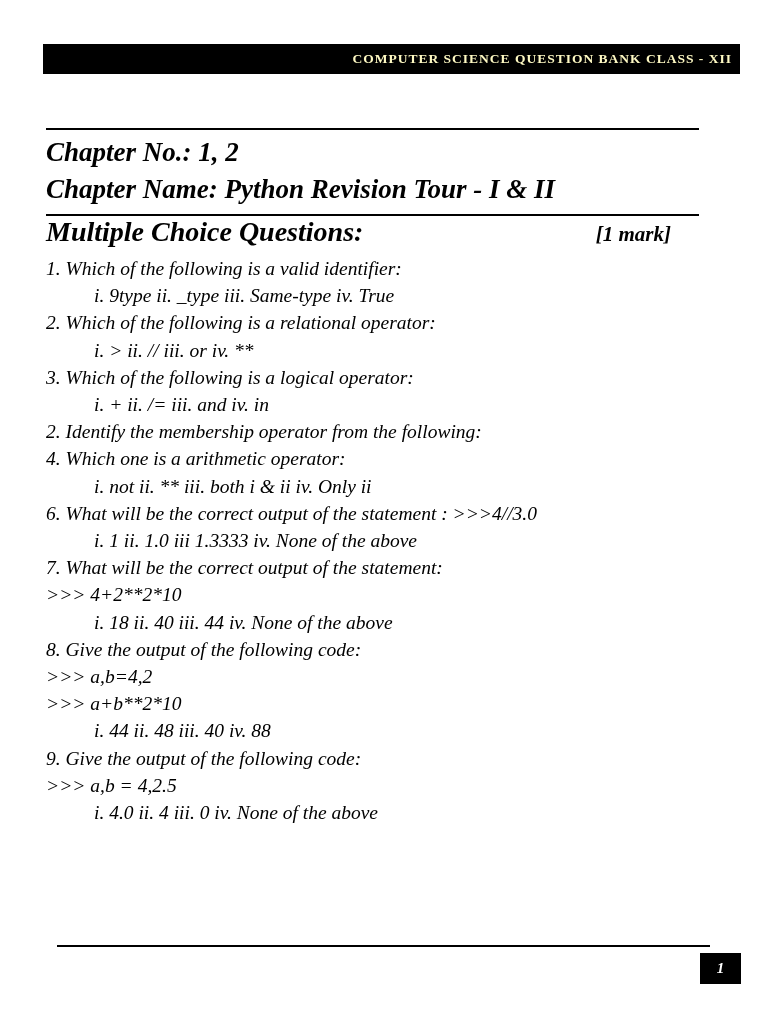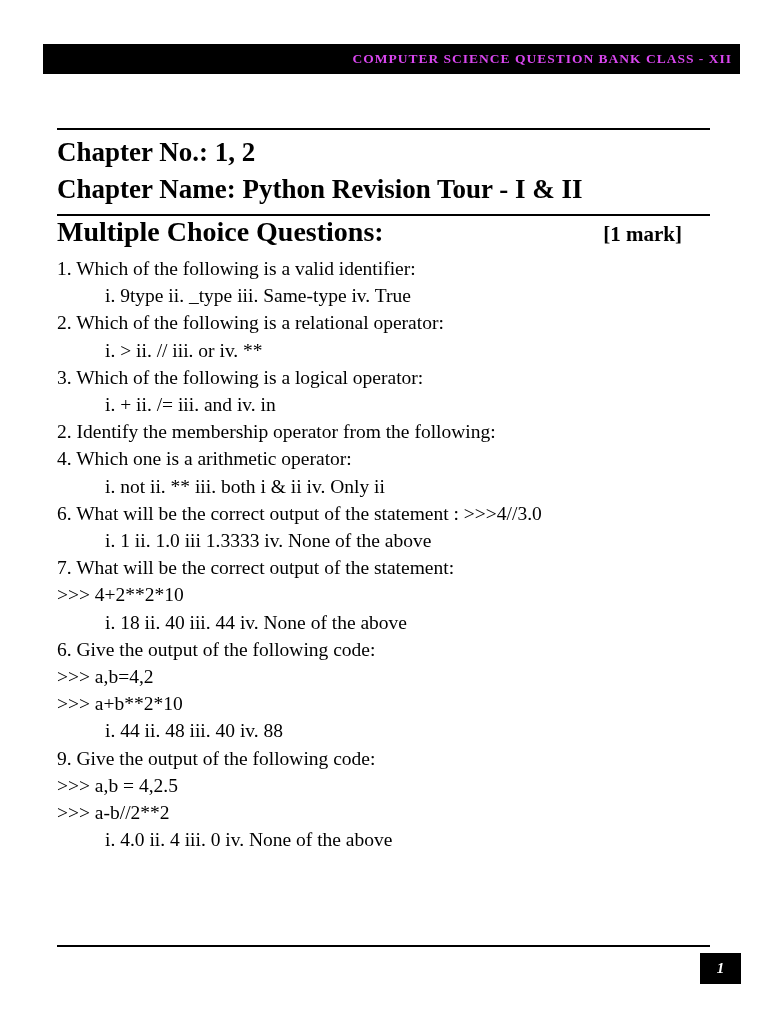--- a/index.html
+++ b/index.html
@@ -17,34 +17,35 @@
     height: 1024px;
     background: #ffffff;
   }
   .header-bar {
     position: absolute;
     left: 43px;
     top: 44px;
     width: 697px;
     height: 30px;
     background: #000000;
-    color: #d946ef;
+    color: #fef9c3;
     display: flex;
     align-items: center;
     justify-content: flex-end;
     padding-right: 8px;
     font-size: 13.5px;
     font-weight: bold;
     letter-spacing: 1px;
   }
   .content {
     position: absolute;
-    left: 57px;
+    left: 46px;
     top: 128px;
     width: 653px;
+    font-style: italic;
   }
   .rule {
     height: 2px;
     background: #000000;
     width: 100%;
   }
   .chapter-block {
     padding: 4px 0 6px 0;
   }
   .chapter-line {
@@ -131,27 +132,26 @@
         <div class="line-question">3. Which of the following is a logical operator:</div>
         <div class="line-options">i. + ii. /= iii. and iv. in</div>
         <div class="line-question">2. Identify the membership operator from the following:</div>
         <div class="line-question">4. Which one is a arithmetic operator:</div>
         <div class="line-options">i. not ii. ** iii. both i &amp; ii iv. Only ii</div>
         <div class="line-question">6. What will be the correct output of the statement : &gt;&gt;&gt;4//3.0</div>
         <div class="line-options">i. 1 ii. 1.0 iii 1.3333 iv. None of the above</div>
         <div class="line-question">7. What will be the correct output of the statement:</div>
         <div class="line-code">&gt;&gt;&gt; 4+2**2*10</div>
         <div class="line-options">i. 18 ii. 40 iii. 44 iv. None of the above</div>
-        <div class="line-question">6. Give the output of the following code:</div>
+        <div class="line-question">8. Give the output of the following code:</div>
         <div class="line-code">&gt;&gt;&gt; a,b=4,2</div>
         <div class="line-code">&gt;&gt;&gt; a+b**2*10</div>
         <div class="line-options">i. 44 ii. 48 iii. 40 iv. 88</div>
         <div class="line-question">9. Give the output of the following code:</div>
         <div class="line-code">&gt;&gt;&gt; a,b = 4,2.5</div>
-        <div class="line-code">&gt;&gt;&gt; a-b//2**2</div>
         <div class="line-options">i. 4.0 ii. 4 iii. 0 iv. None of the above</div>
       </div>
 
   </div>
 
   <div class="footer-rule"></div>
 
   <div class="page-number-box">
     <span>1</span>
   </div>

